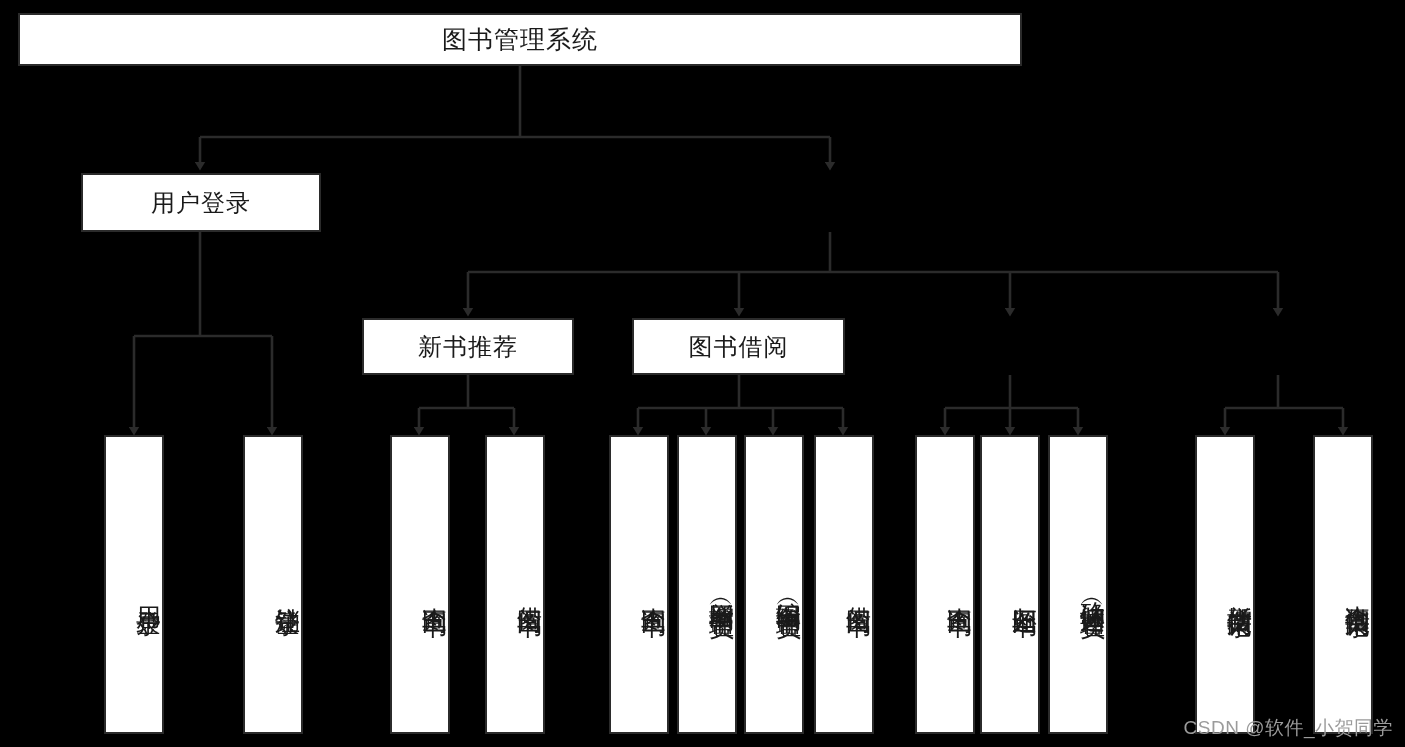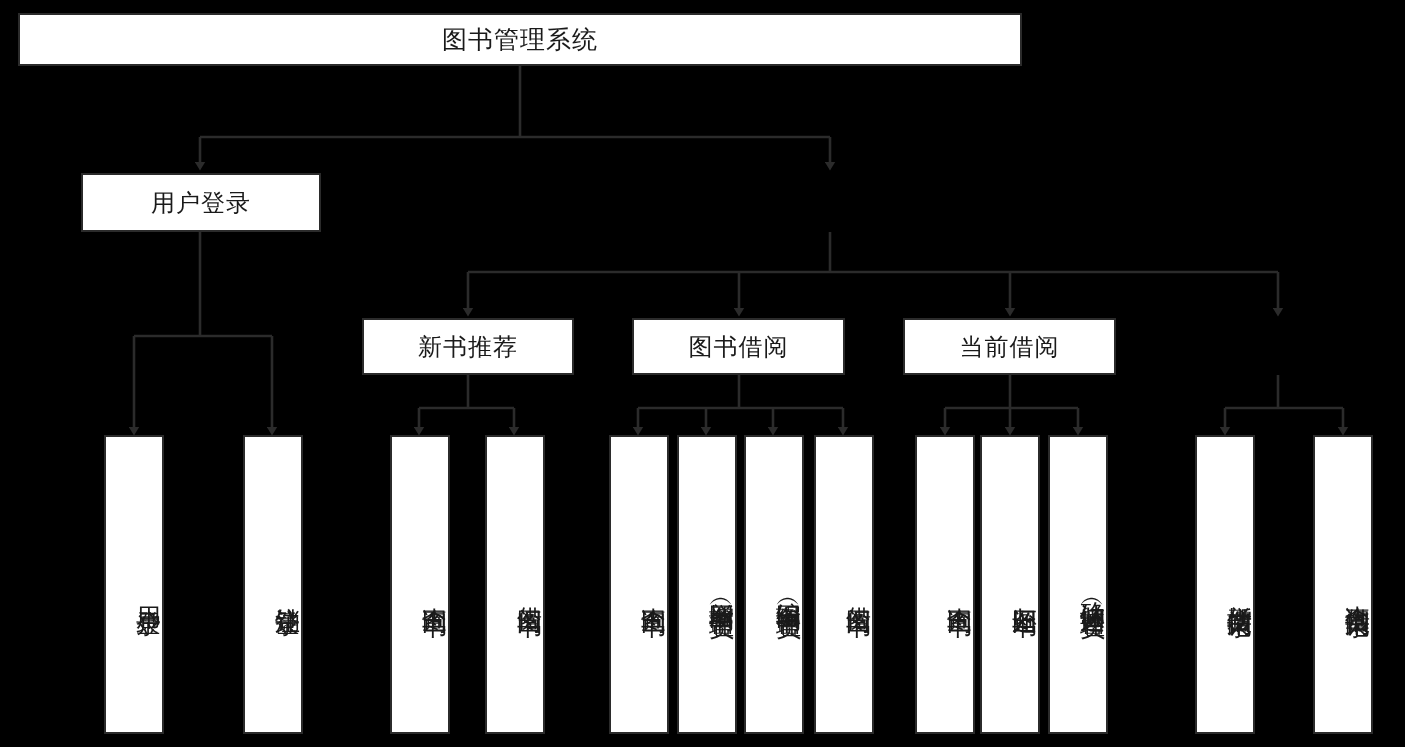--- a/index.html
+++ b/index.html
@@ -133,23 +133,20 @@
   <div class="node level2" style="left:81px; top:173px; width:240px; height:59px;">
     <span class="lbl">用户登录</span>
   </div>
 
   <div class="node level3" style="left:632px; top:318px; width:213px; height:57px;">
     <span class="lbl">图书借阅</span>
   </div>
   <div class="node level3" style="left:362px; top:318px; width:212px; height:57px;">
     <span class="lbl">新书推荐</span>
   </div>
-  <div class="node level3" style="left:903px; top:318px; width:213px; height:57px;">
-    <span class="lbl">当前借阅</span>
-  </div>
 
   <div class="node leaf" style="left:104px; top:435px; width:60px; height:299px;">
     <span class="lbl">用户登录</span>
   </div>
   <div class="node leaf" style="left:243px; top:435px; width:60px; height:299px;">
     <span class="lbl">注销登录</span>
   </div>
 
   <div class="node leaf" style="left:390px; top:435px; width:60px; height:299px;">
     <span class="lbl">查询图书</span>
@@ -181,13 +178,14 @@
     <span class="lbl">确认归还（管理员）</span>
   </div>
 
   <div class="node leaf" style="left:1195px; top:435px; width:60px; height:299px;">
     <span class="lbl">新增借阅记录</span>
   </div>
   <div class="node leaf" style="left:1313px; top:435px; width:60px; height:299px;">
     <span class="lbl">查询借阅记录</span>
   </div>
 
+  <div id="watermark">CSDN @软件_小贺同学</div>
 </div>
 
 </body></html>

